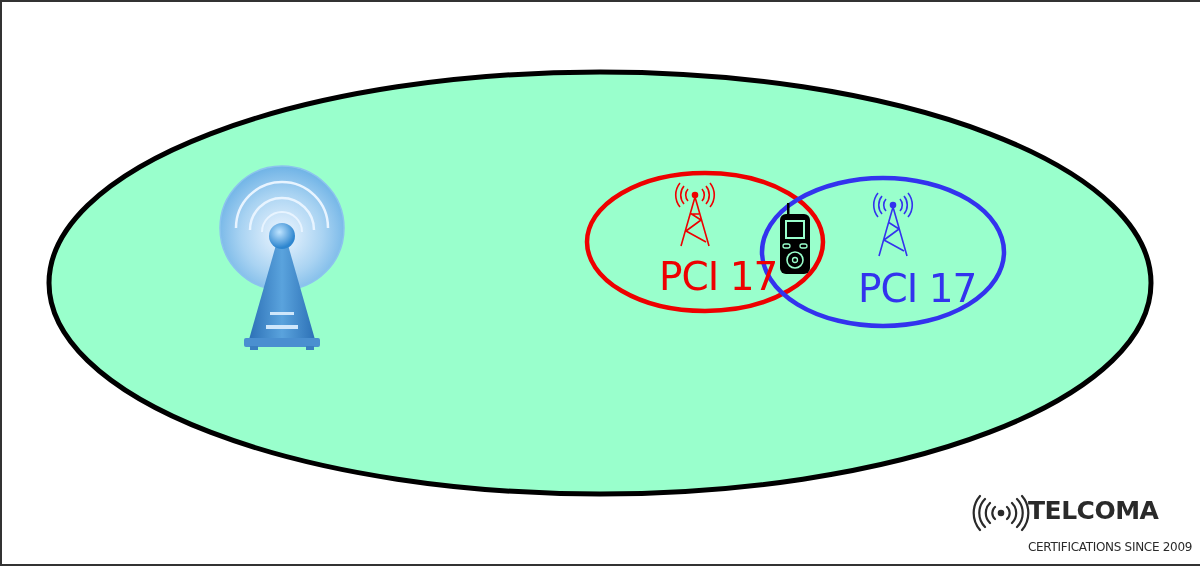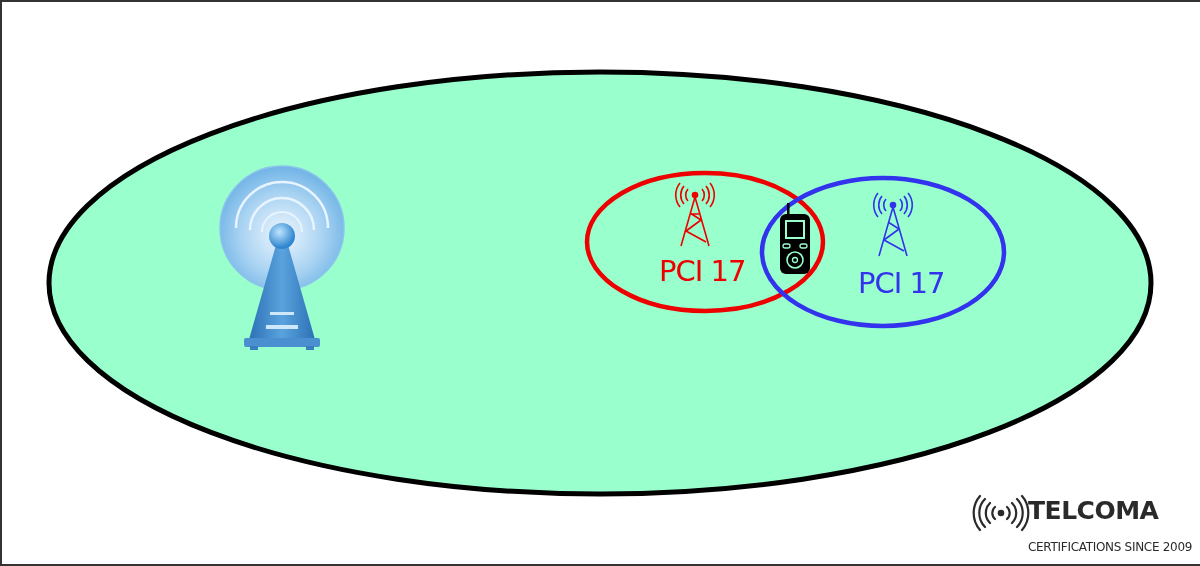--- a/index.html
+++ b/index.html
@@ -1,19 +1,19 @@
 <!DOCTYPE html>
 <html><head>
   <meta charset="utf-8">
   <style>
     html, body { margin: 0; padding: 0; }
     body { width: 1200px; height: 566px; background: #ffffff; position: relative; overflow: hidden; font-family: "DejaVu Sans", sans-serif; }
     .frame { position: absolute; left: 0; top: 0; width: 1198px; height: 564px; border-top: 2px solid #333; border-left: 2px solid #333; border-bottom: 2px solid #333; box-sizing: border-box; width: 1200px; height: 566px; }
     svg.diagram { position: absolute; left: 0; top: 0; }
-    .pci-label { position: absolute; font-family: "DejaVu Sans", sans-serif; font-size: 29px; letter-spacing: -1px; font-weight: 400; }
+    .pci-label { position: absolute; font-family: "DejaVu Sans", sans-serif; font-size: 39px; letter-spacing: -1px; font-weight: 400; }
     .pci-red { left: 659px; top: 254px; color: #ee0000; }
     .pci-blue { left: 858px; top: 266px; color: #3333ee; }
     .logo { position: absolute; left: 976px; top: 496px; width: 216px; height: 48px; }
     .logo-word { position: absolute; left: 52px; top: 0px; font-family: "DejaVu Sans", sans-serif; font-size: 25px; font-weight: bold; color: #2a2a2a; letter-spacing: -0.5px; }
     .logo-tag { position: absolute; left: 52px; top: 44px; font-family: "DejaVu Sans", sans-serif; font-size: 12px; color: #2a2a2a; letter-spacing: -0.3px; white-space: nowrap; }
   </style>
 </head>
 <body>
 
 <div class="frame"></div>

